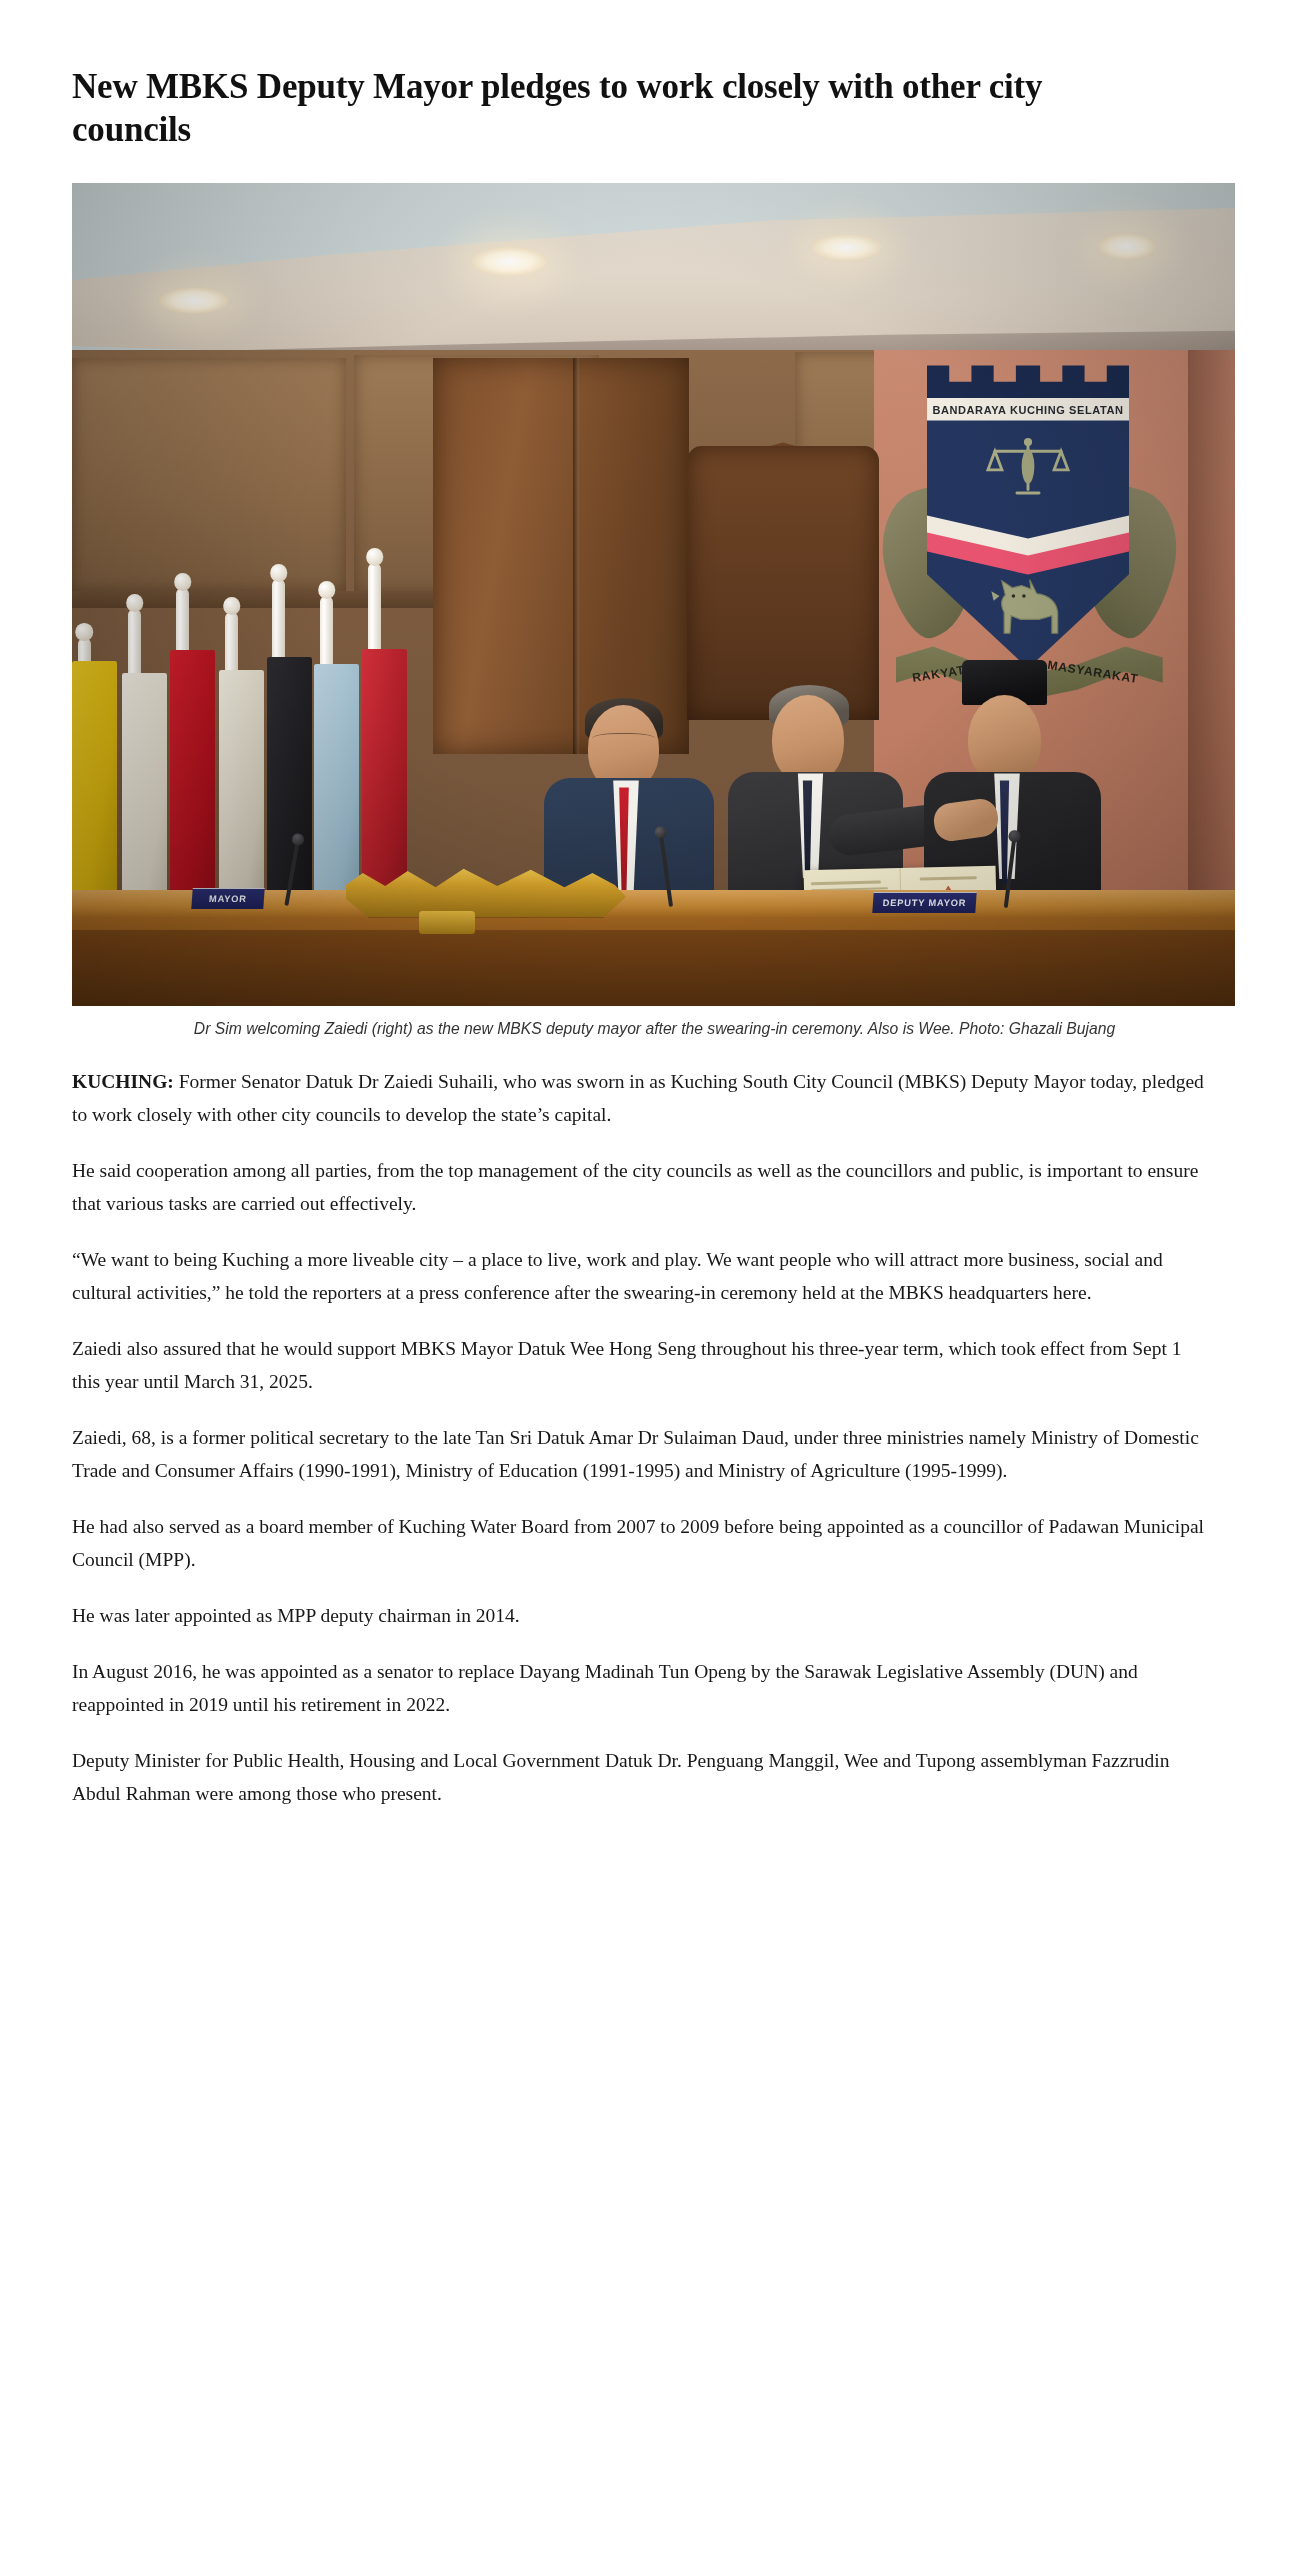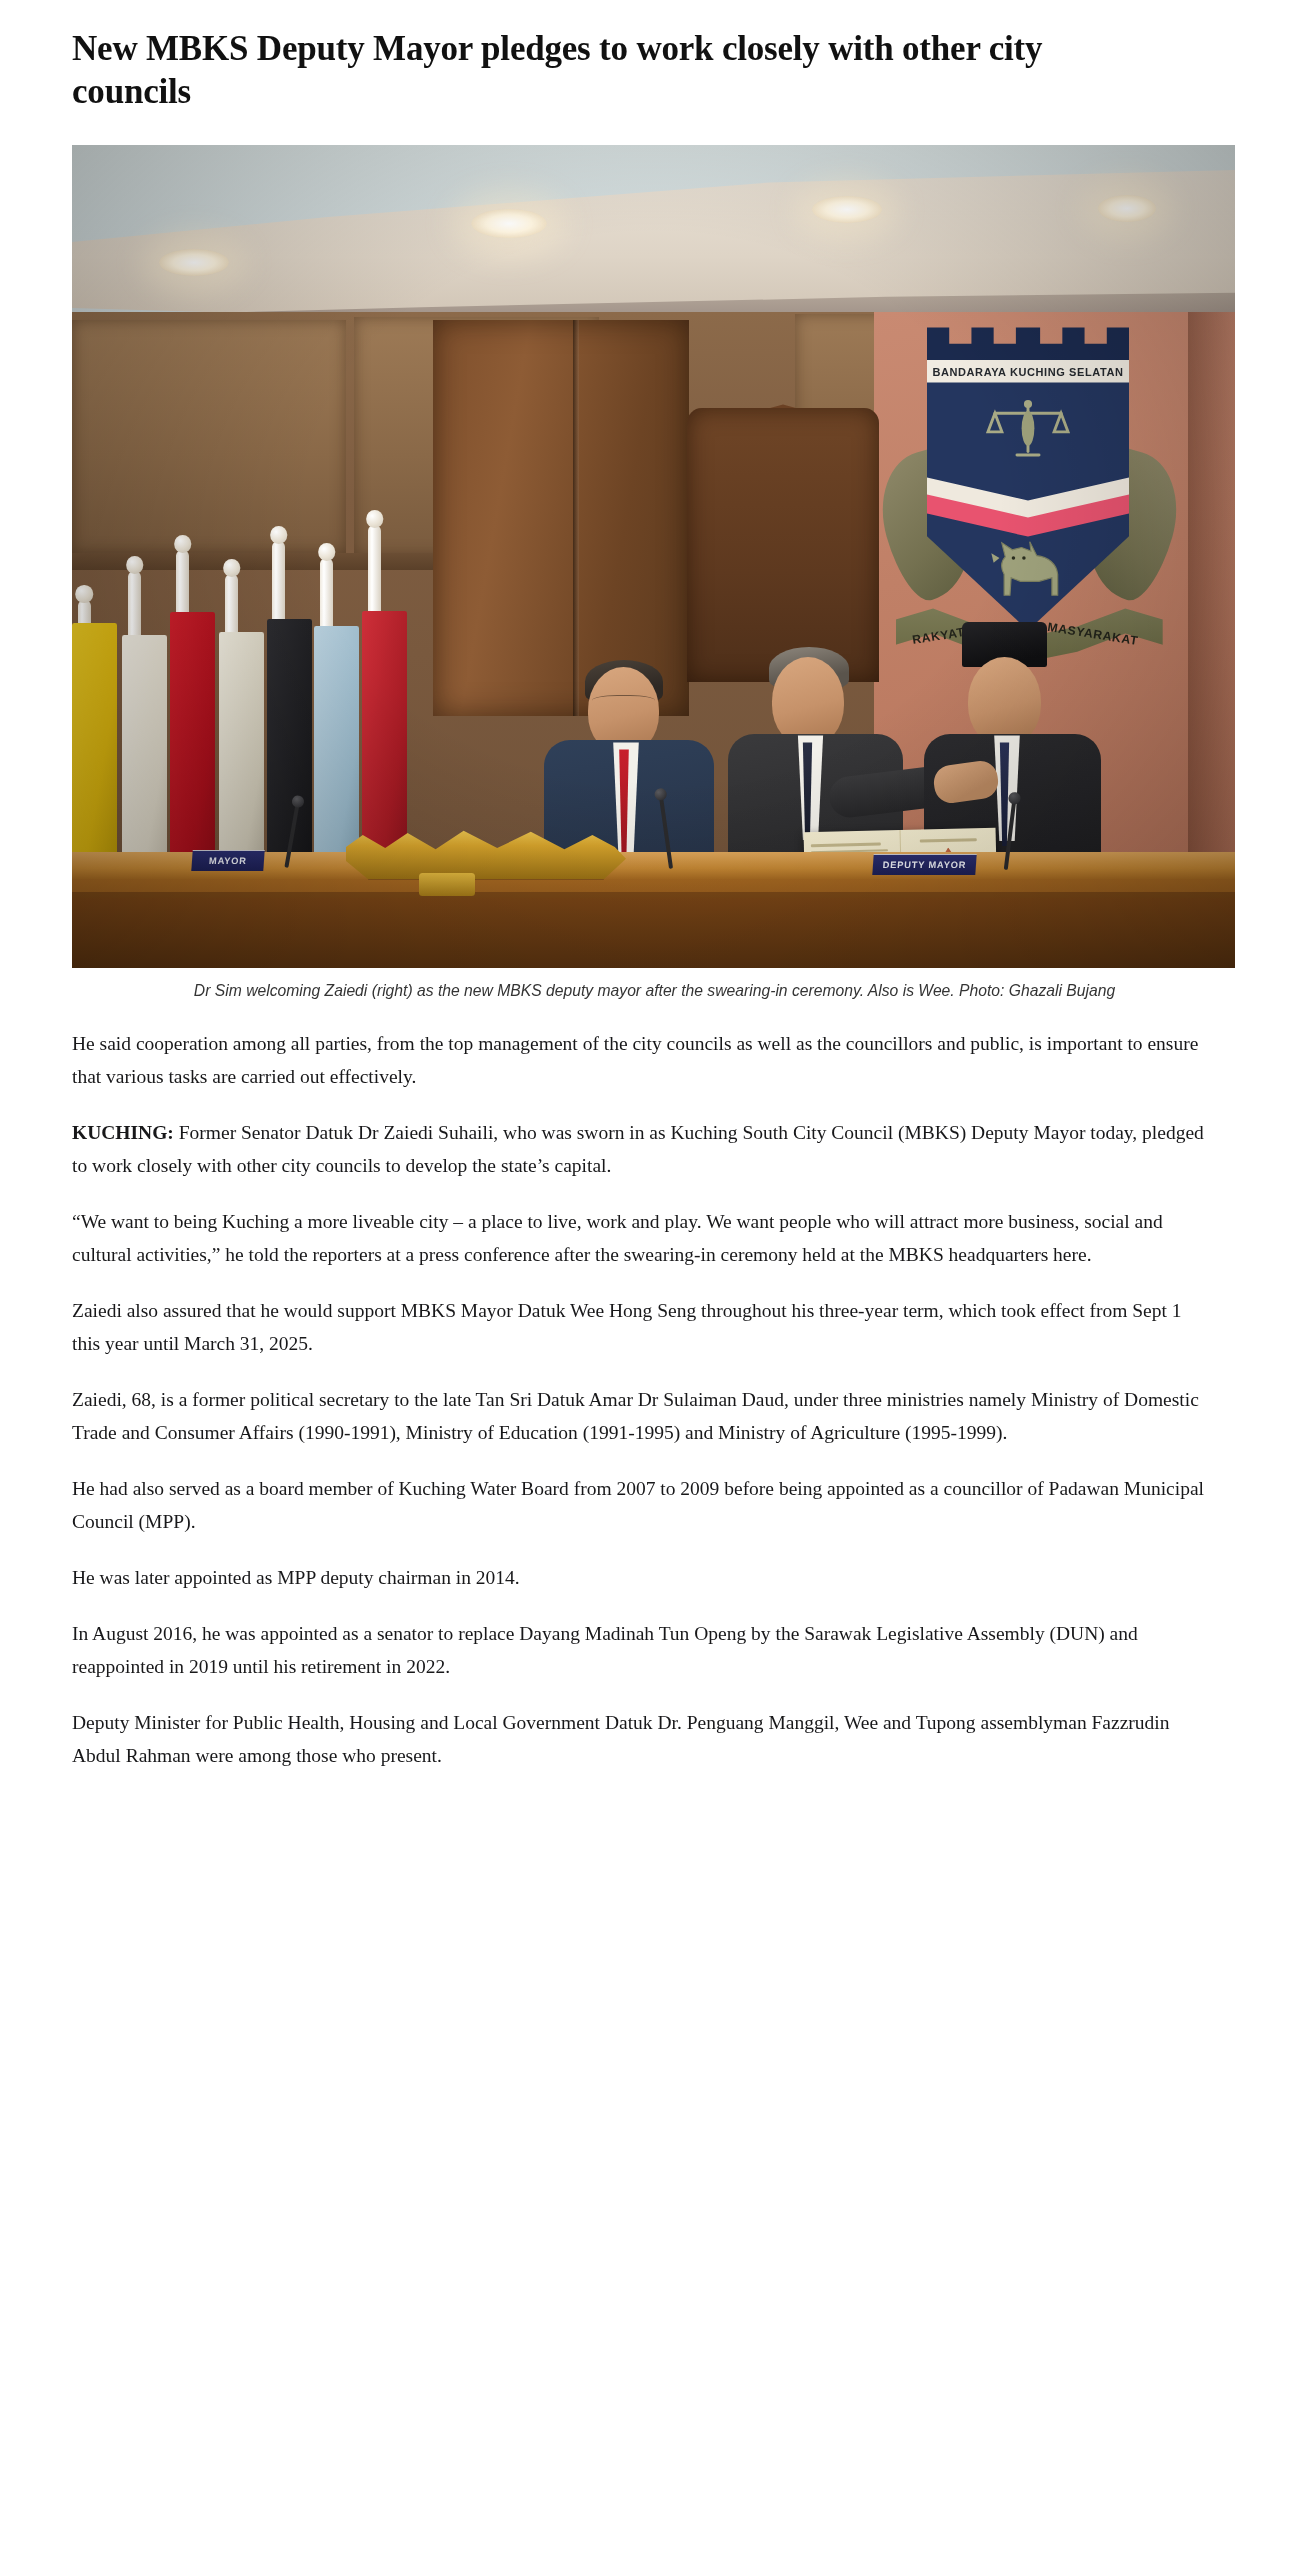--- a/index.html
+++ b/index.html
@@ -19,21 +19,21 @@
   .page {
     width: 1301px;
     min-height: 2576px;
     background: #ffffff;
     box-sizing: border-box;
     padding: 0;
   }
   .article {
     margin: 0 auto;
     width: 1171px;
-    padding-top: 28px;
+    padding-top: 66px;
   }
 
   
   .headline {
     font-family: "Liberation Serif", serif;
     font-weight: 700;
     font-size: 35px;
     line-height: 1.22;
     letter-spacing: -0.2px;
     color: #111111;
@@ -595,22 +595,22 @@
           </div>
 
           <div class="vignette"></div>
         </div>
       </div>
 
       <figcaption class="caption">Dr Sim welcoming Zaiedi (right) as the new MBKS deputy mayor after the swearing-in ceremony. Also is Wee. Photo: Ghazali Bujang</figcaption>
     </figure>
 
     <div class="body-copy">
+      <p><span class="dateline">KUCHING:</span> <span>Former Senator Datuk Dr Zaiedi Suhaili, who was sworn in as Kuching South City Council (MBKS) Deputy Mayor today, pledged to work closely with other city councils to develop the state’s capital.</span></p>
       <p>He said cooperation among all parties, from the top management of the city councils as well as the councillors and public, is important to ensure that various tasks are carried out effectively.</p>
-      <p><span class="dateline">KUCHING:</span> <span>Former Senator Datuk Dr Zaiedi Suhaili, who was sworn in as Kuching South City Council (MBKS) Deputy Mayor today, pledged to work closely with other city councils to develop the state’s capital.</span></p>
       <p>“We want to being Kuching a more liveable city – a place to live, work and play. We want people who will attract more business, social and cultural activities,” he told the reporters at a press conference after the swearing-in ceremony held at the MBKS headquarters here.</p>
       <p>Zaiedi also assured that he would support MBKS Mayor Datuk Wee Hong Seng throughout his three-year term, which took effect from Sept 1 this year until March 31, 2025.</p>
       <p>Zaiedi, 68, is a former political secretary to the late Tan Sri Datuk Amar Dr Sulaiman Daud, under three ministries namely Ministry of Domestic Trade and Consumer Affairs (1990-1991), Ministry of Education (1991-1995) and Ministry of Agriculture (1995-1999).</p>
       <p>He had also served as a board member of Kuching Water Board from 2007 to 2009 before being appointed as a councillor of Padawan Municipal Council (MPP).</p>
       <p>He was later appointed as MPP deputy chairman in 2014.</p>
       <p>In August 2016, he was appointed as a senator to replace Dayang Madinah Tun Openg by the Sarawak Legislative Assembly (DUN) and reappointed in 2019 until his retirement in 2022.</p>
       <p>Deputy Minister for Public Health, Housing and Local Government Datuk Dr. Penguang Manggil, Wee and Tupong assemblyman Fazzrudin Abdul Rahman were among those who present.</p>
     </div>
 
   </div>

